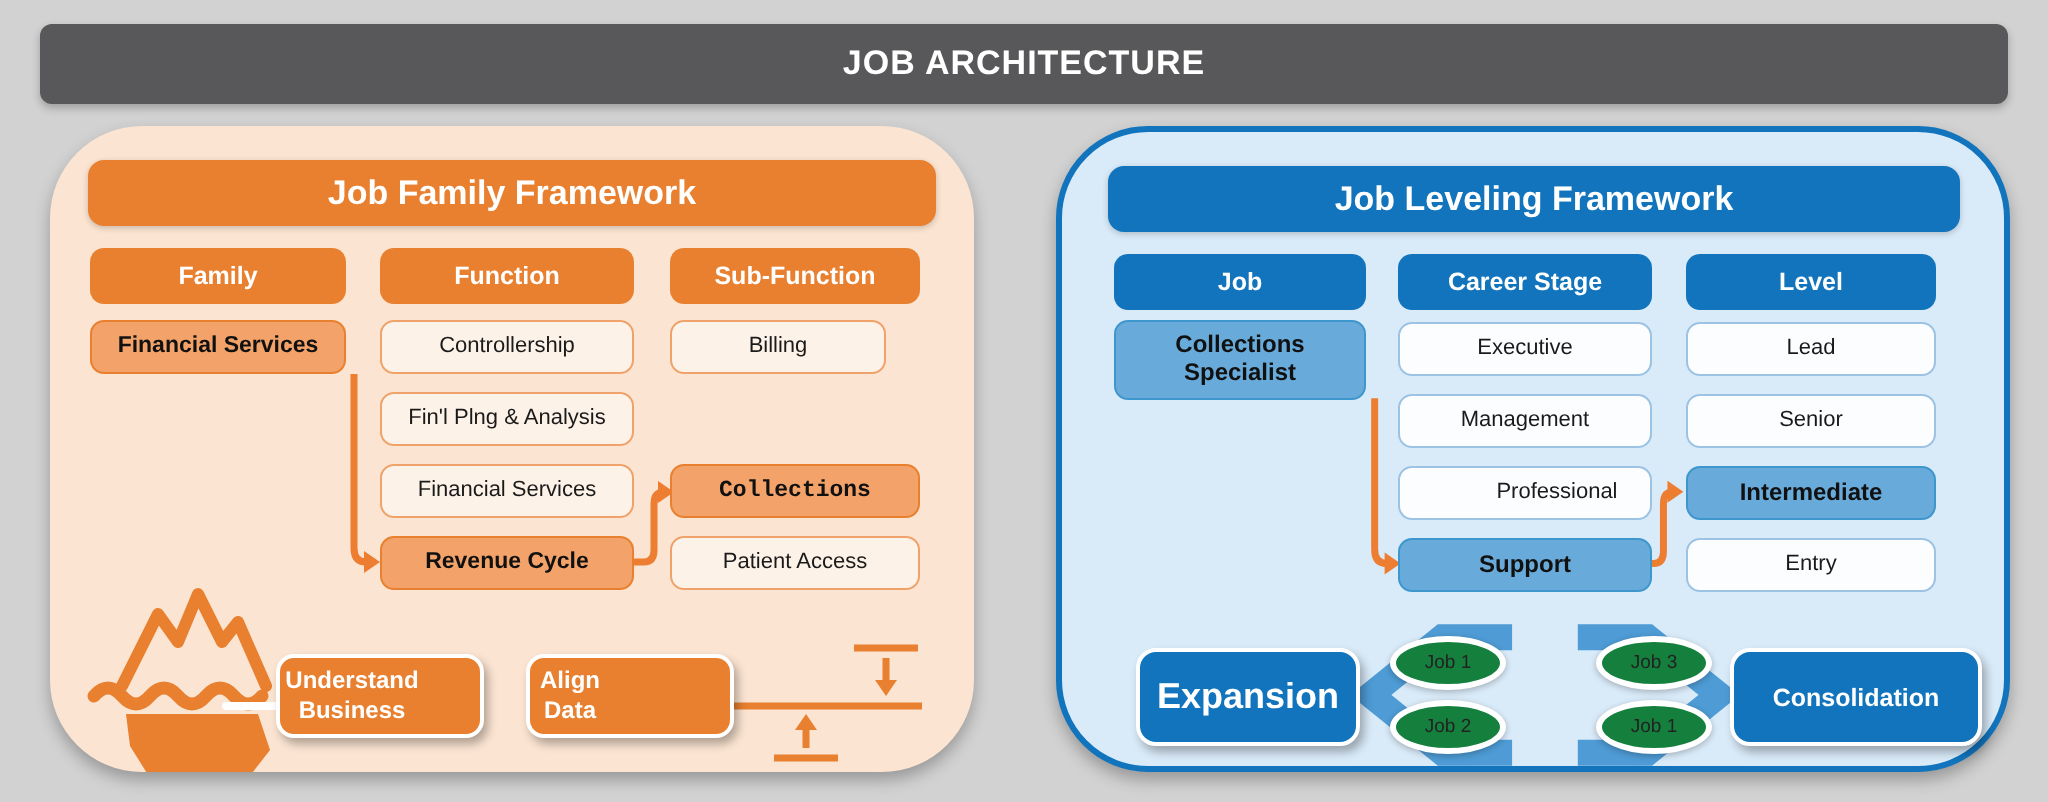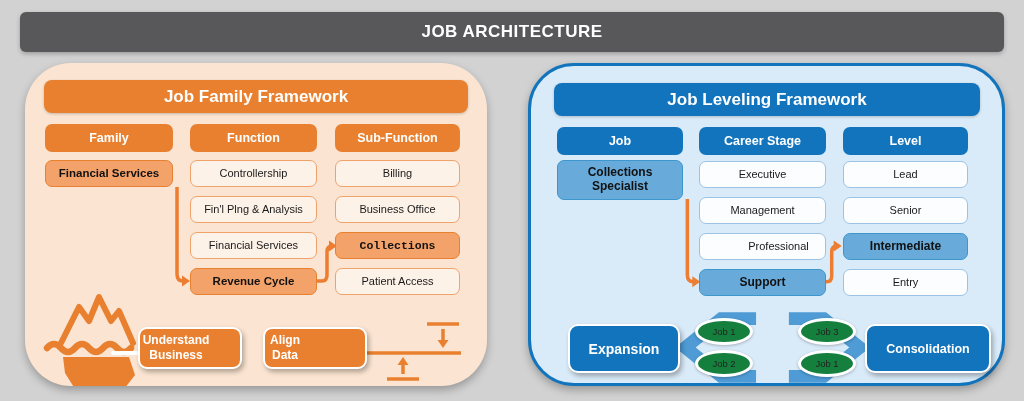--- a/index.html
+++ b/index.html
@@ -56,21 +56,21 @@
     position:absolute; background:#E8802F; border:2.5px solid #fff; border-radius:9px;
     display:flex; align-items:center; justify-content:flex-start; text-align:center;
     color:#fff; font-weight:bold; font-size:12px; line-height:1.25;
     box-shadow:2px 3px 5px rgba(0,0,0,.3);
   }
   .pill-orange span { display:block; width:72px; }
 
   .pill-blue {
     position:absolute; background:#1174BC; border:2.5px solid #fff; border-radius:10px;
     display:flex; align-items:center; justify-content:center;
-    color:#fff; font-weight:bold; font-size:14px;
+    color:#fff; font-weight:bold; font-size:18px;
     box-shadow:2px 3px 5px rgba(0,0,0,.3); z-index:3;
   }
 
   .job-oval {
     position:absolute; width:58px; height:27px; border-radius:50%;
     background:#15803d; border:3px solid #fff;
     display:flex; align-items:center; justify-content:center;
     font-size:9.5px; color:#222; z-index:3;
     box-shadow:0 1px 3px rgba(0,0,0,.25);
   }
@@ -117,22 +117,21 @@
     <div class="colhdr bg-orange" style="left:165px; width:127px;">Function</div>
     <div class="colhdr bg-orange" style="left:310px; width:125px;">Sub-Function</div>
 
     <div class="cell o-hi" style="left:20px; top:97px; width:128px;">Financial Services</div>
 
     <div class="cell o-lo" style="left:165px; top:97px; width:127px;">Controllership</div>
     <div class="cell o-lo" style="left:165px; top:133px; width:127px;">Fin'l Plng &amp; Analysis</div>
     <div class="cell o-lo" style="left:165px; top:169px; width:127px;">Financial Services</div>
     <div class="cell o-hi" style="left:165px; top:205px; width:127px;">Revenue Cycle</div>
 
-    <div class="cell o-lo" style="left:310px; top:97px; width:125px;text-align:right;">Billing</div>
-    <div class="cell o-lo" style="left:310px; top:133px; width:125px;">Business Office</div>
+    <div class="cell o-lo" style="left:310px; top:97px; width:108px;text-align:right;">Billing</div>
     <div class="cell o-hi" style="left:310px; top:169px; width:125px;font-family:Liberation Mono, monospace;">Collections</div>
     <div class="cell o-lo" style="left:310px; top:205px; width:125px;">Patient Access</div>
 
     <div class="pill-orange" style="left:113px; top:264px; width:104px; height:42px;">
         <span>Understand Business</span>
       </div>
     <div class="pill-orange" style="left:238px; top:264px; width:104px; height:42px;">
         <span style="width:40px">Align Data</span>
       </div>
   </section>

